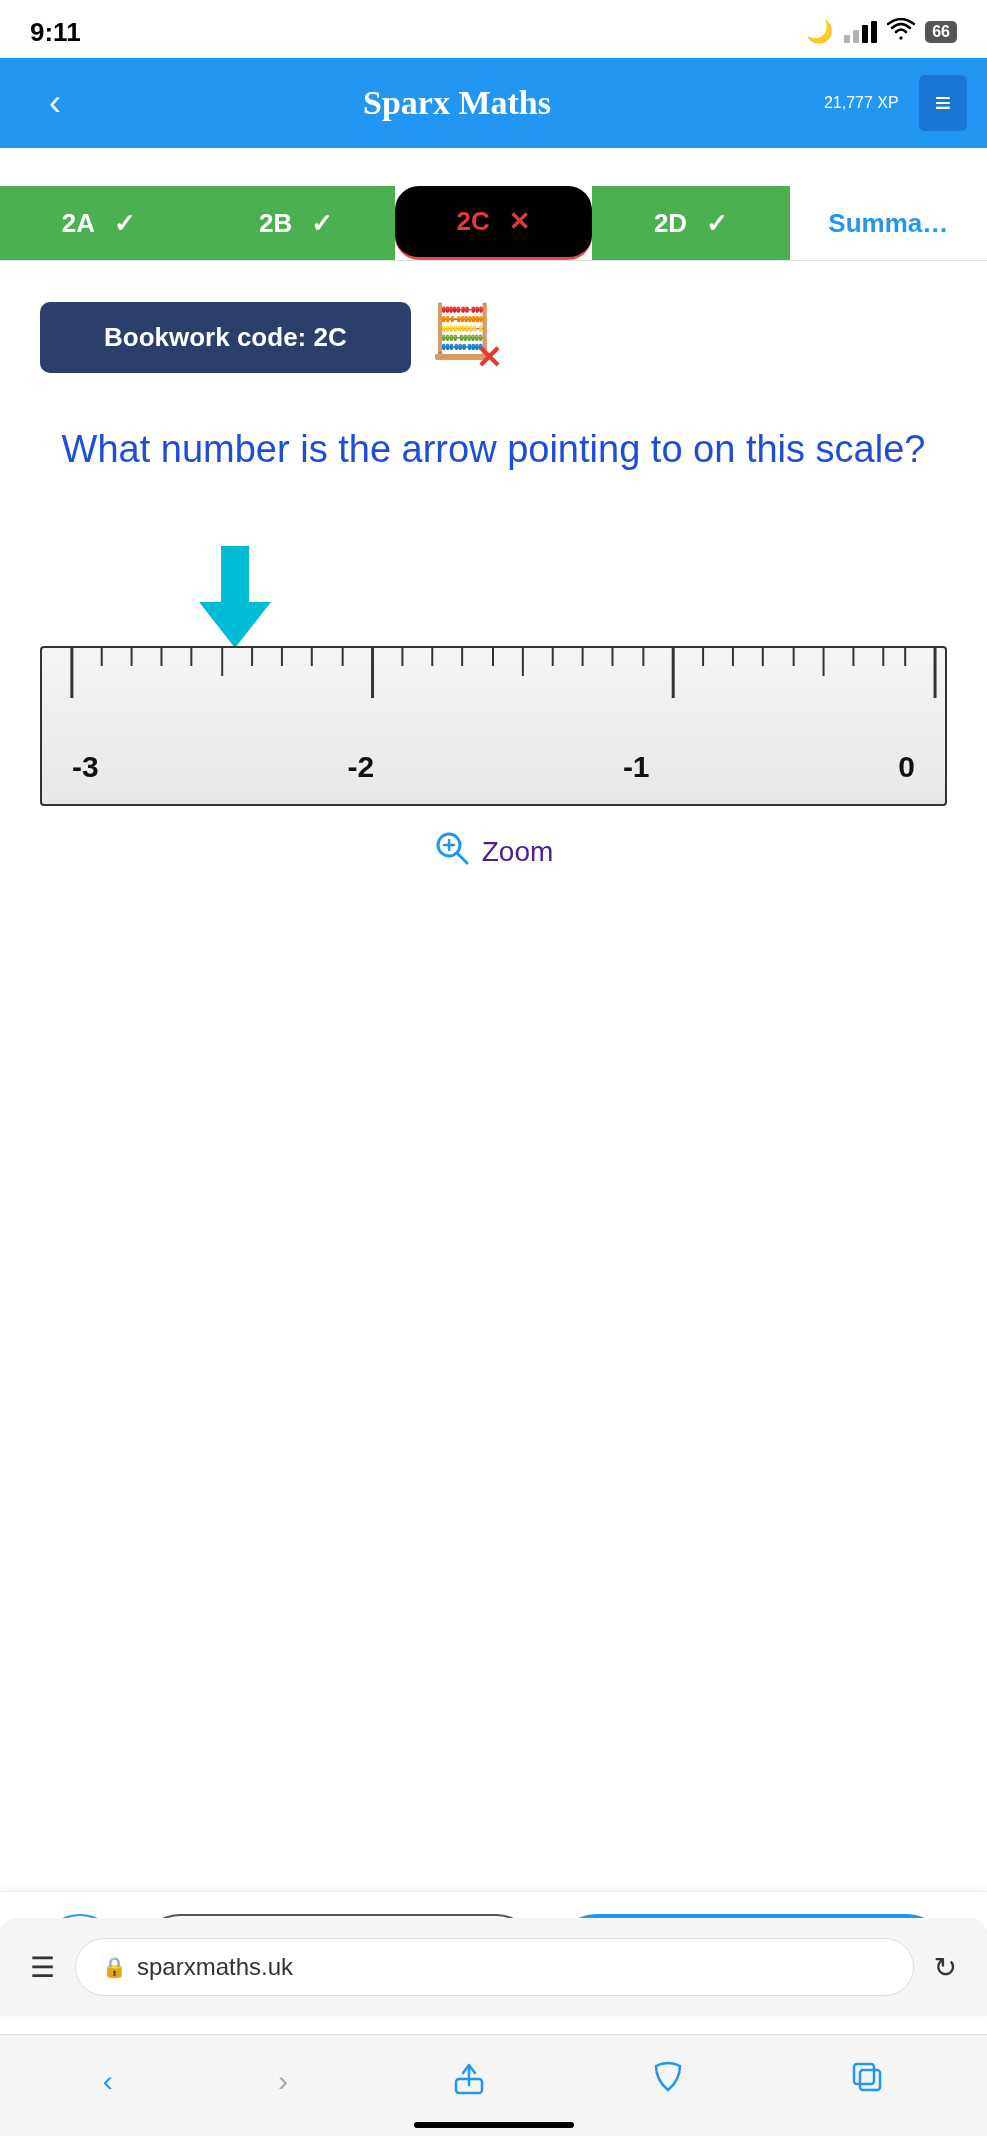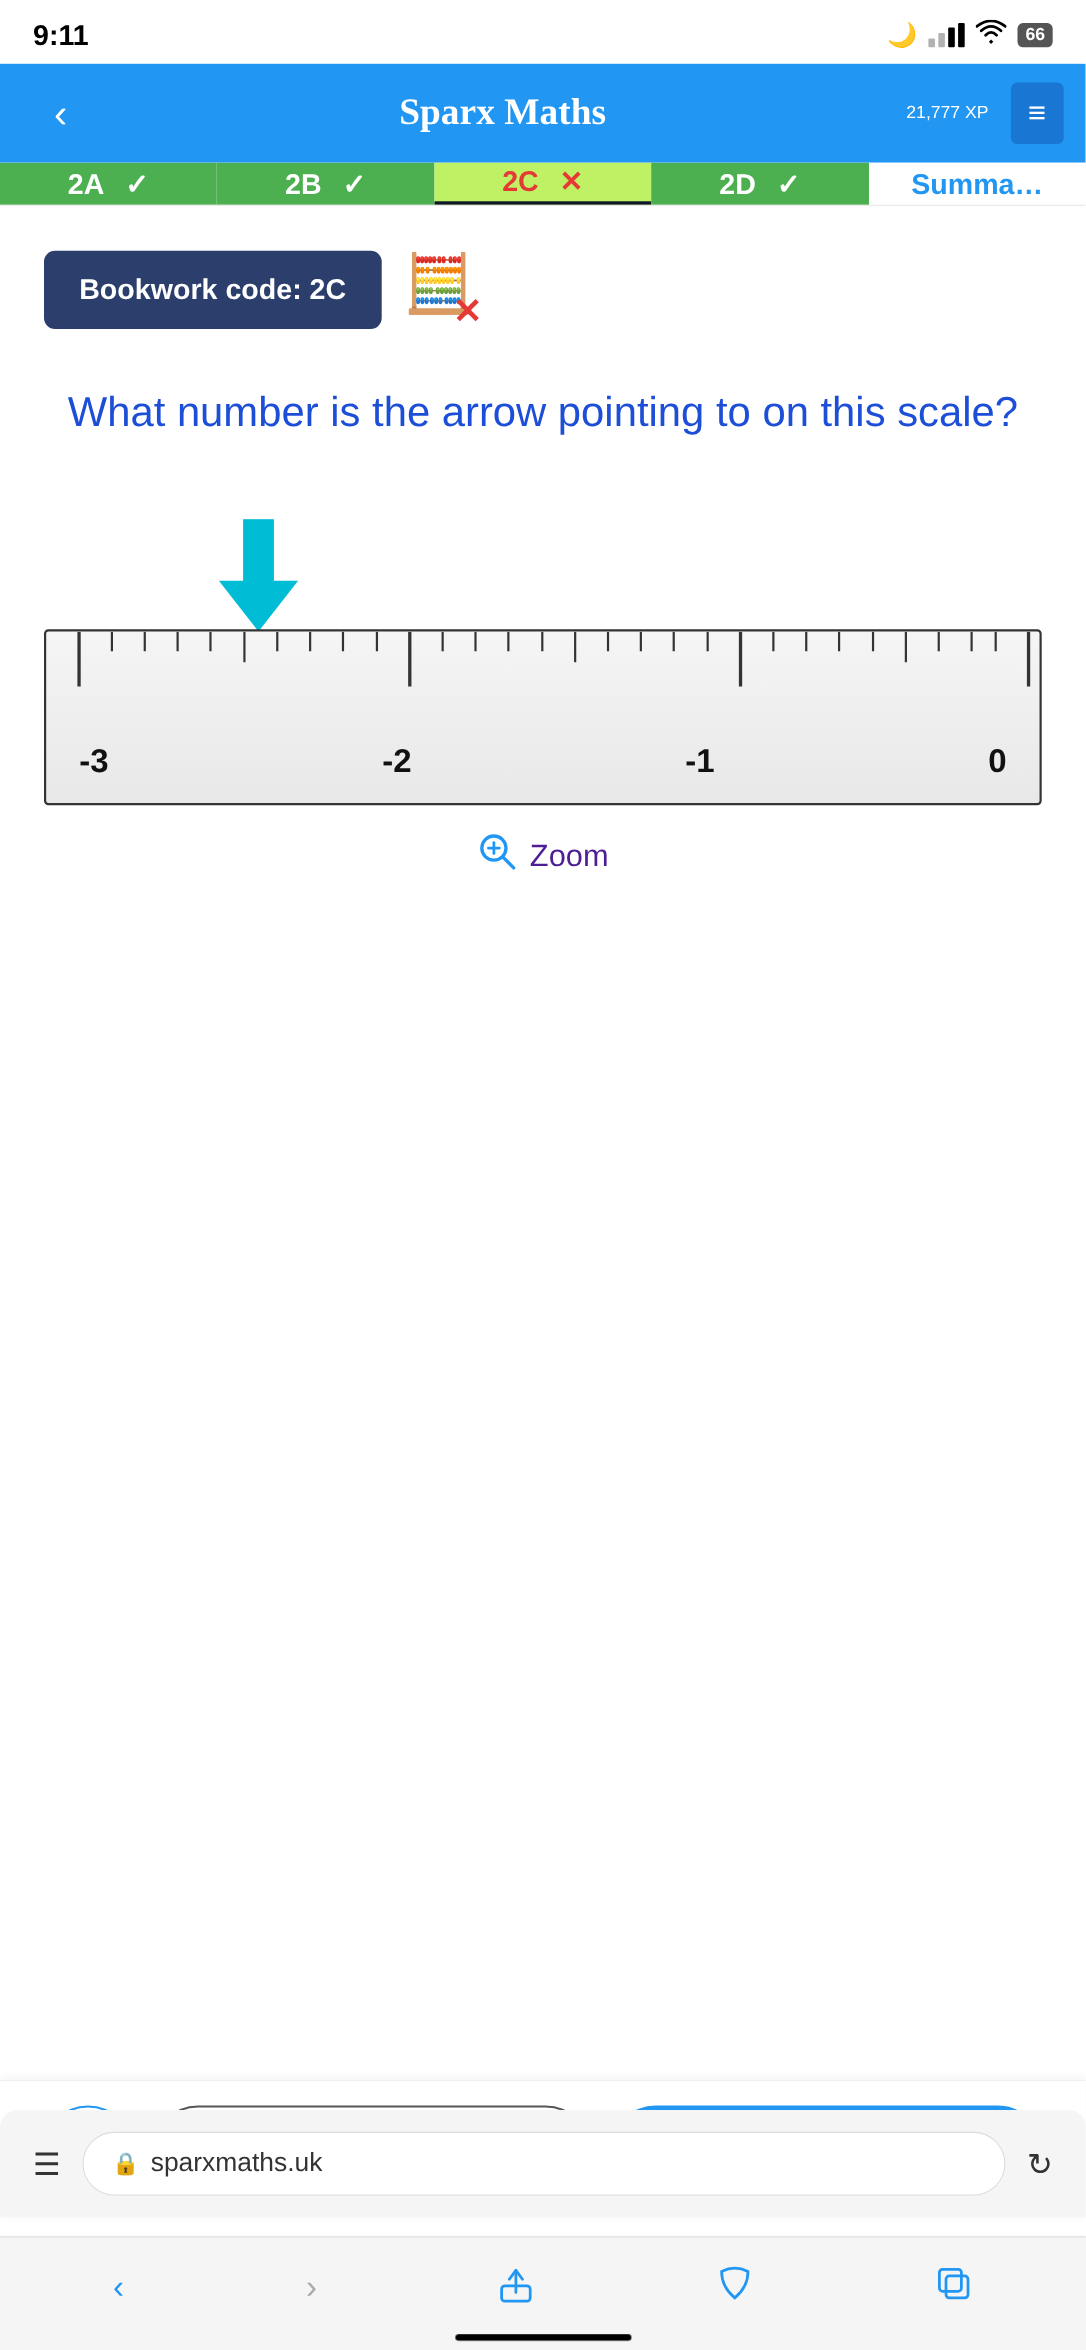--- a/index.html
+++ b/index.html
@@ -101,33 +101,35 @@
       display: flex;
       background: #fff;
       border-bottom: 1px solid #e0e0e0;
     }
     .tab {
       flex: 1;
       display: flex;
       align-items: center;
       justify-content: center;
       gap: 19px;
-      padding: 2px 10px;
+      padding: 20px 10px;
       font-size: 26px;
       font-weight: 700;
       cursor: pointer;
+      margin-top: 38px;
     }
     .tab-green {
       background: #4CAF50;
       color: #fff;
     }
     .tab-active-red {
-      background: #bef264;
+      background: #000000;
       color: #e53935;
-      border-bottom: 3px solid #0f172a;
+      border-bottom: 3px solid #ef4444;
+      border-radius: 24px;
     }
     .tab-summary {
       background: #fff;
       color: #2196F3;
       font-weight: 600;
     }
 
     
     .main {
       padding: 40px 40px 30px;
@@ -139,21 +141,21 @@
       display: flex;
       align-items: center;
       gap: 20px;
       margin-bottom: 50px;
     }
     .bookwork-badge {
       background: #2c3e6b;
       color: #fff;
       font-size: 26px;
       font-weight: 600;
-      padding: 20px 32px;
+      padding: 20px 64px;
       border-radius: 10px;
     }
     .calculator-icon-wrapper {
       position: relative;
       width: 72px;
       height: 72px;
     }
     .calc-icon {
       font-size: 52px;
     }

